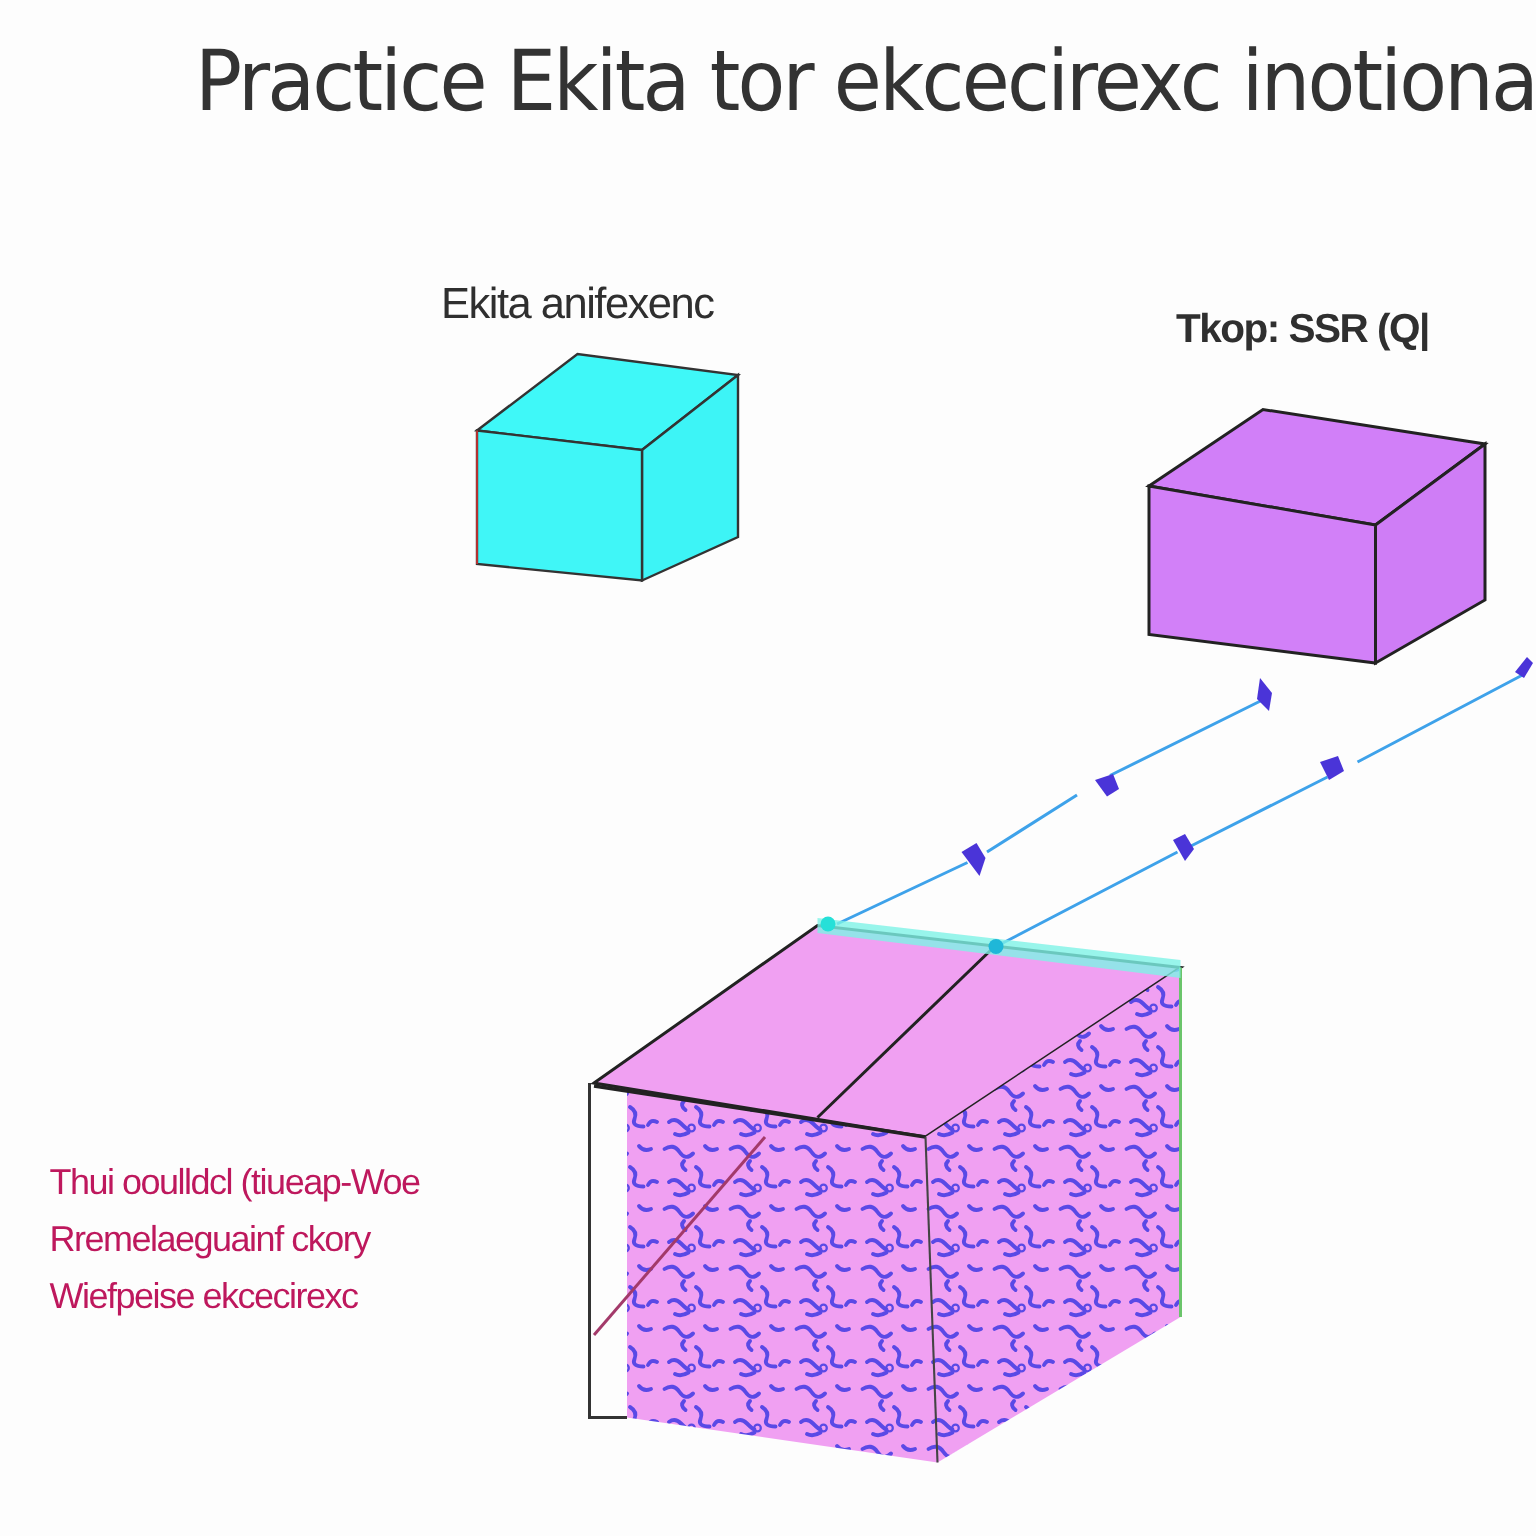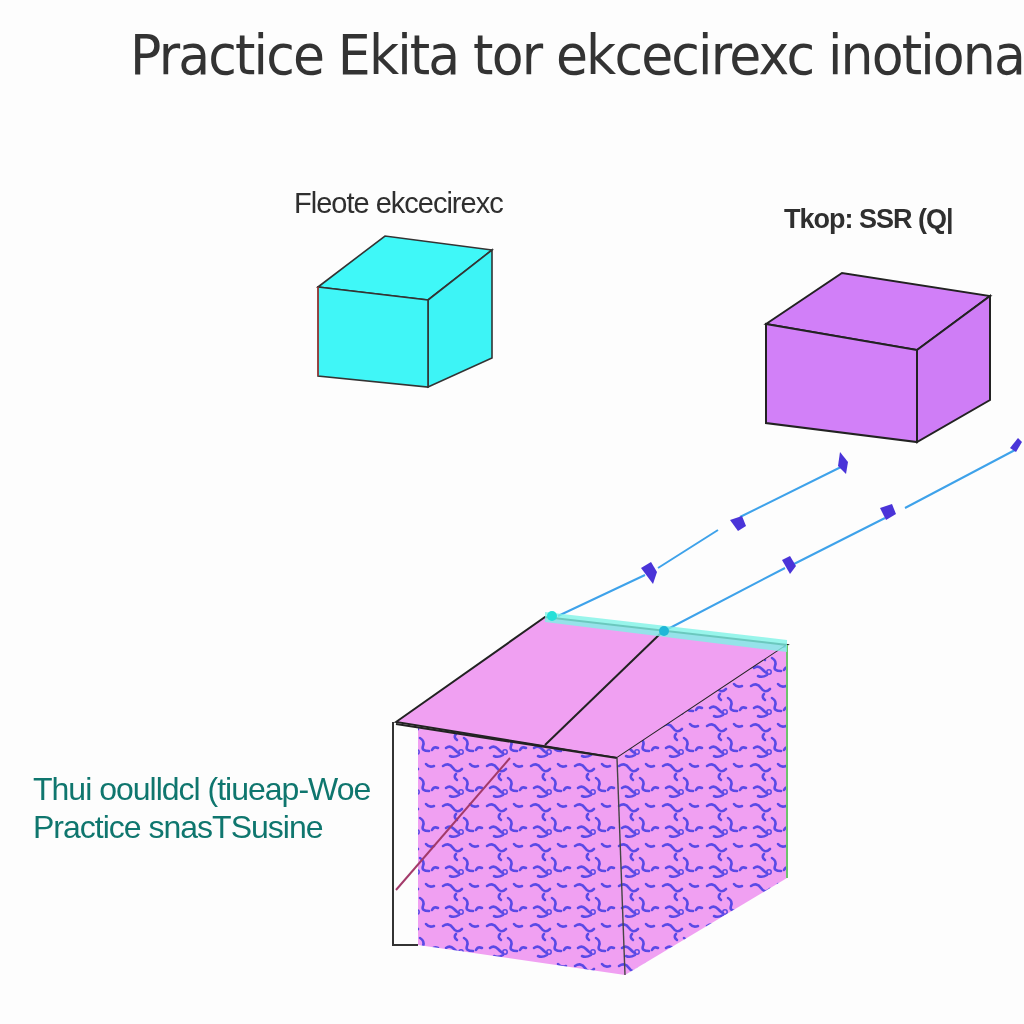--- a/index.html
+++ b/index.html
@@ -1,30 +1,30 @@
 <!DOCTYPE html>
 <html><head>
 <meta charset="utf-8">
 <style>
   html,body{margin:0;padding:0;background:#fdfdfd;}
   body{width:1024px;height:1024px;position:relative;overflow:hidden;font-family:"Liberation Sans",sans-serif;}
   .title{position:absolute;left:130px;top:22px;font-size:56px;color:#333;letter-spacing:-2px;white-space:nowrap;font-family:"DejaVu Sans",sans-serif;transform:scaleX(0.93);transform-origin:left top;}
   .label{position:absolute;color:#2f2f2f;white-space:nowrap;letter-spacing:-1px;}
   .lbl-a{left:294px;top:187px;font-size:29px;}
   .lbl-b{left:784px;top:204px;font-size:27px;font-weight:bold;}
-  .caption{position:absolute;left:33px;top:770px;font-size:32px;line-height:38px;color:#0f766e;letter-spacing:-1px;}
+  .caption{position:absolute;left:33px;top:770px;font-size:24px;line-height:38px;color:#be185d;letter-spacing:-1px;}
   .caption div{white-space:nowrap;}
   svg{position:absolute;left:0;top:0;}
 </style>
 </head>
 <body>
 
 <div class="title">Practice Ekita tor ekcecirexc inotiona</div>
 
-<div class="label lbl-a">Fleote ekcecirexc</div>
+<div class="label lbl-a">Ekita anifexenc</div>
 <div class="label lbl-b">Tkop: SSR (Q|</div>
 
 <svg width="1024" height="1024" viewBox="0 0 1024 1024">
   <defs>
     <pattern id="blot" width="44" height="40" patternUnits="userSpaceOnUse">
       <rect width="44" height="40" fill="#f0a0f2"></rect>
       <path d="M3 6 q6 -4 10 2 t9 1 M24 18 q5 3 3 8 t6 5 M6 28 q4 -3 8 1 t5 4 M30 4 q3 4 8 2 M16 14 q-3 3 1 6 M36 30 q2 -4 6 -2 M10 36 q4 2 9 -1" stroke="#5a49e6" stroke-width="2.6" fill="none" stroke-linecap="round"></path>
       <circle cx="21" cy="32" r="2.2" fill="none" stroke="#5a49e6" stroke-width="1.5"></circle>
     </pattern>
   </defs>
@@ -66,14 +66,15 @@
     <line x1="787" y1="645" x2="787" y2="878" stroke="#6bc46b" stroke-width="2"></line>
     <line x1="396" y1="890" x2="510" y2="758" stroke="#a33a6a" stroke-width="2"></line>
     <polygon points="545,612 787,640 787,652 545,622" fill="#7ef2e6" opacity="0.8"></polygon>
     <circle cx="664" cy="631" r="5" fill="#1fb7d8"></circle>
     <circle cx="552" cy="616" r="5" fill="#26e0d8"></circle>
   </g>
 </svg>
 
 <div class="caption">
   <div>Thui ooulldcl (tiueap-Woe</div>
-  <div>Practice snasTSusine</div>
+  <div>Rremelaeguainf ckory</div>
+  <div>Wiefpeise ekcecirexc</div>
 </div>
 
 </body></html>

